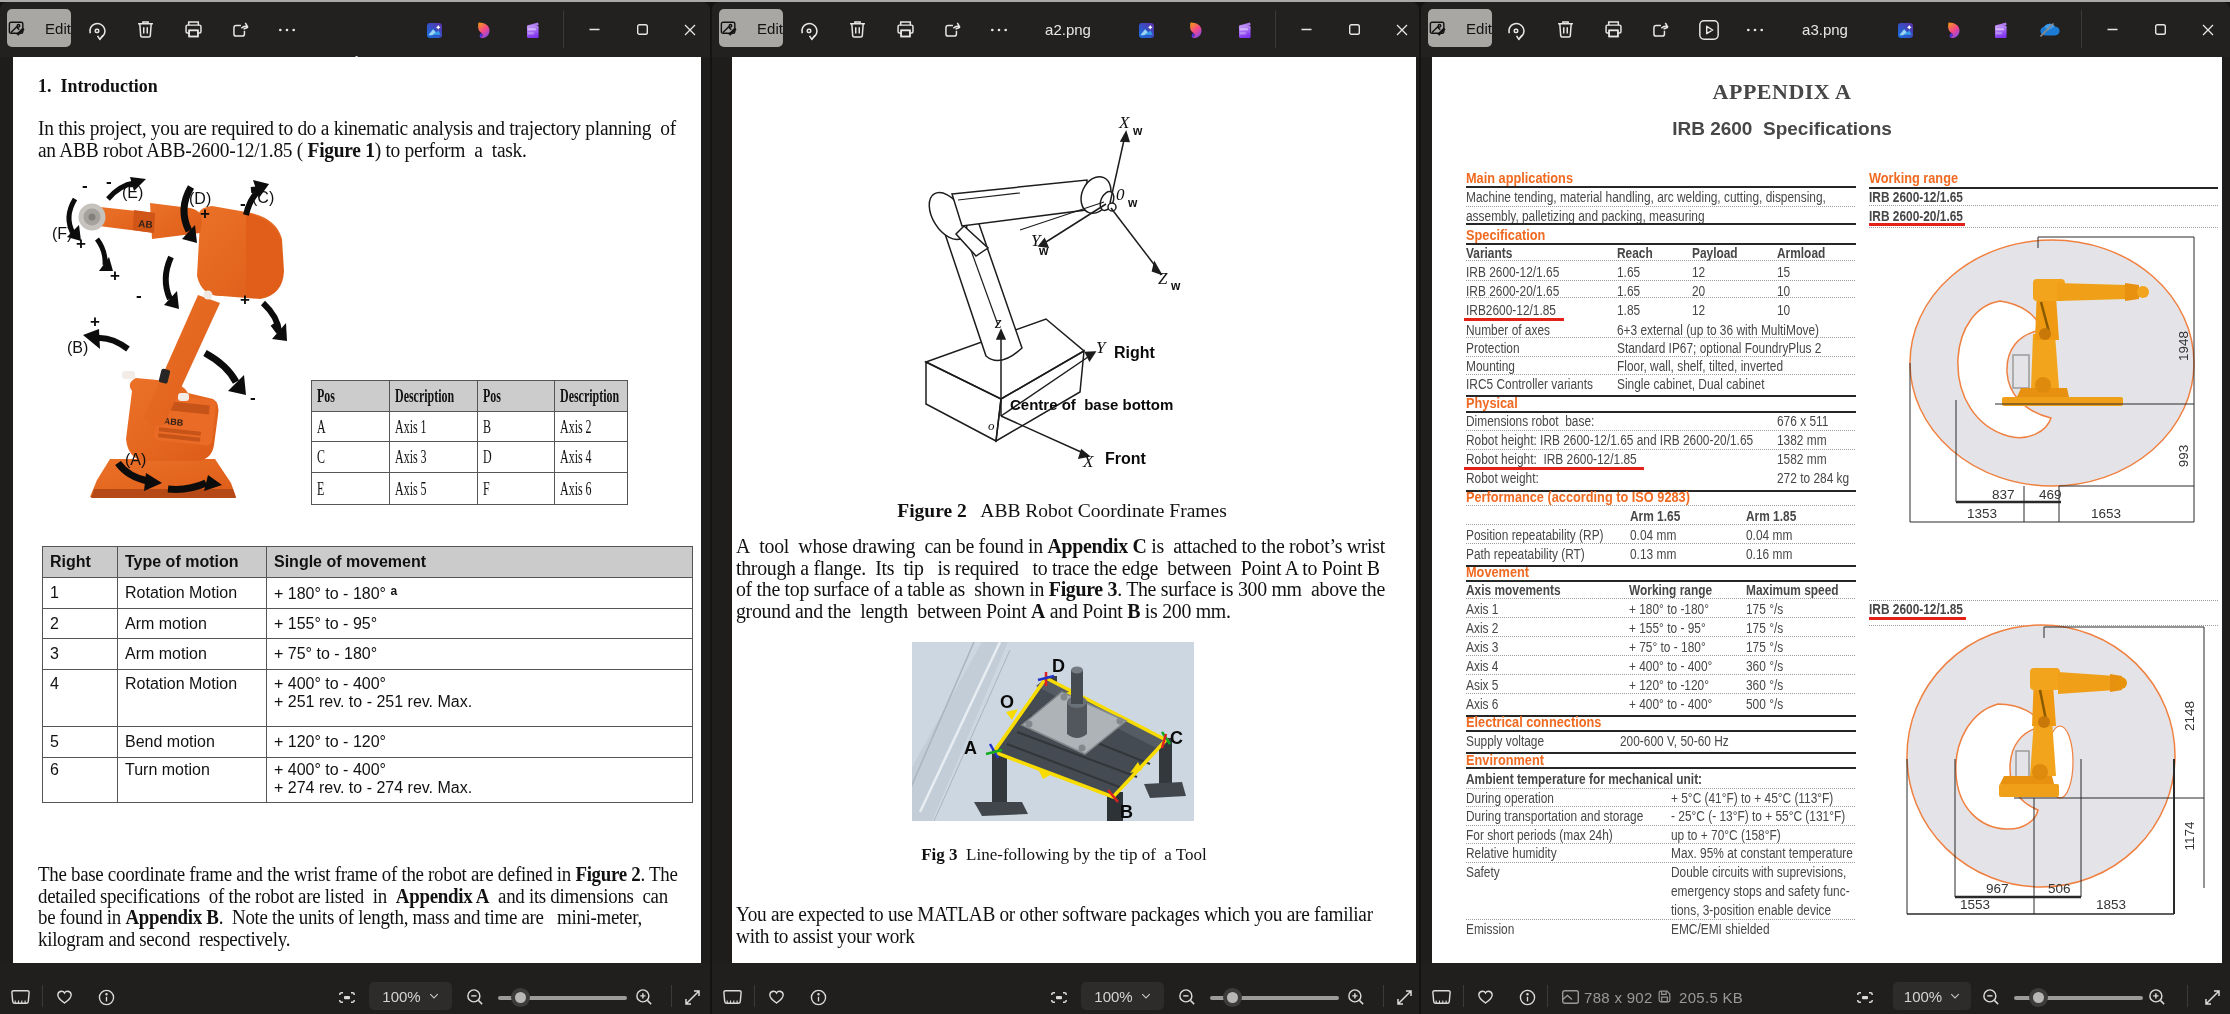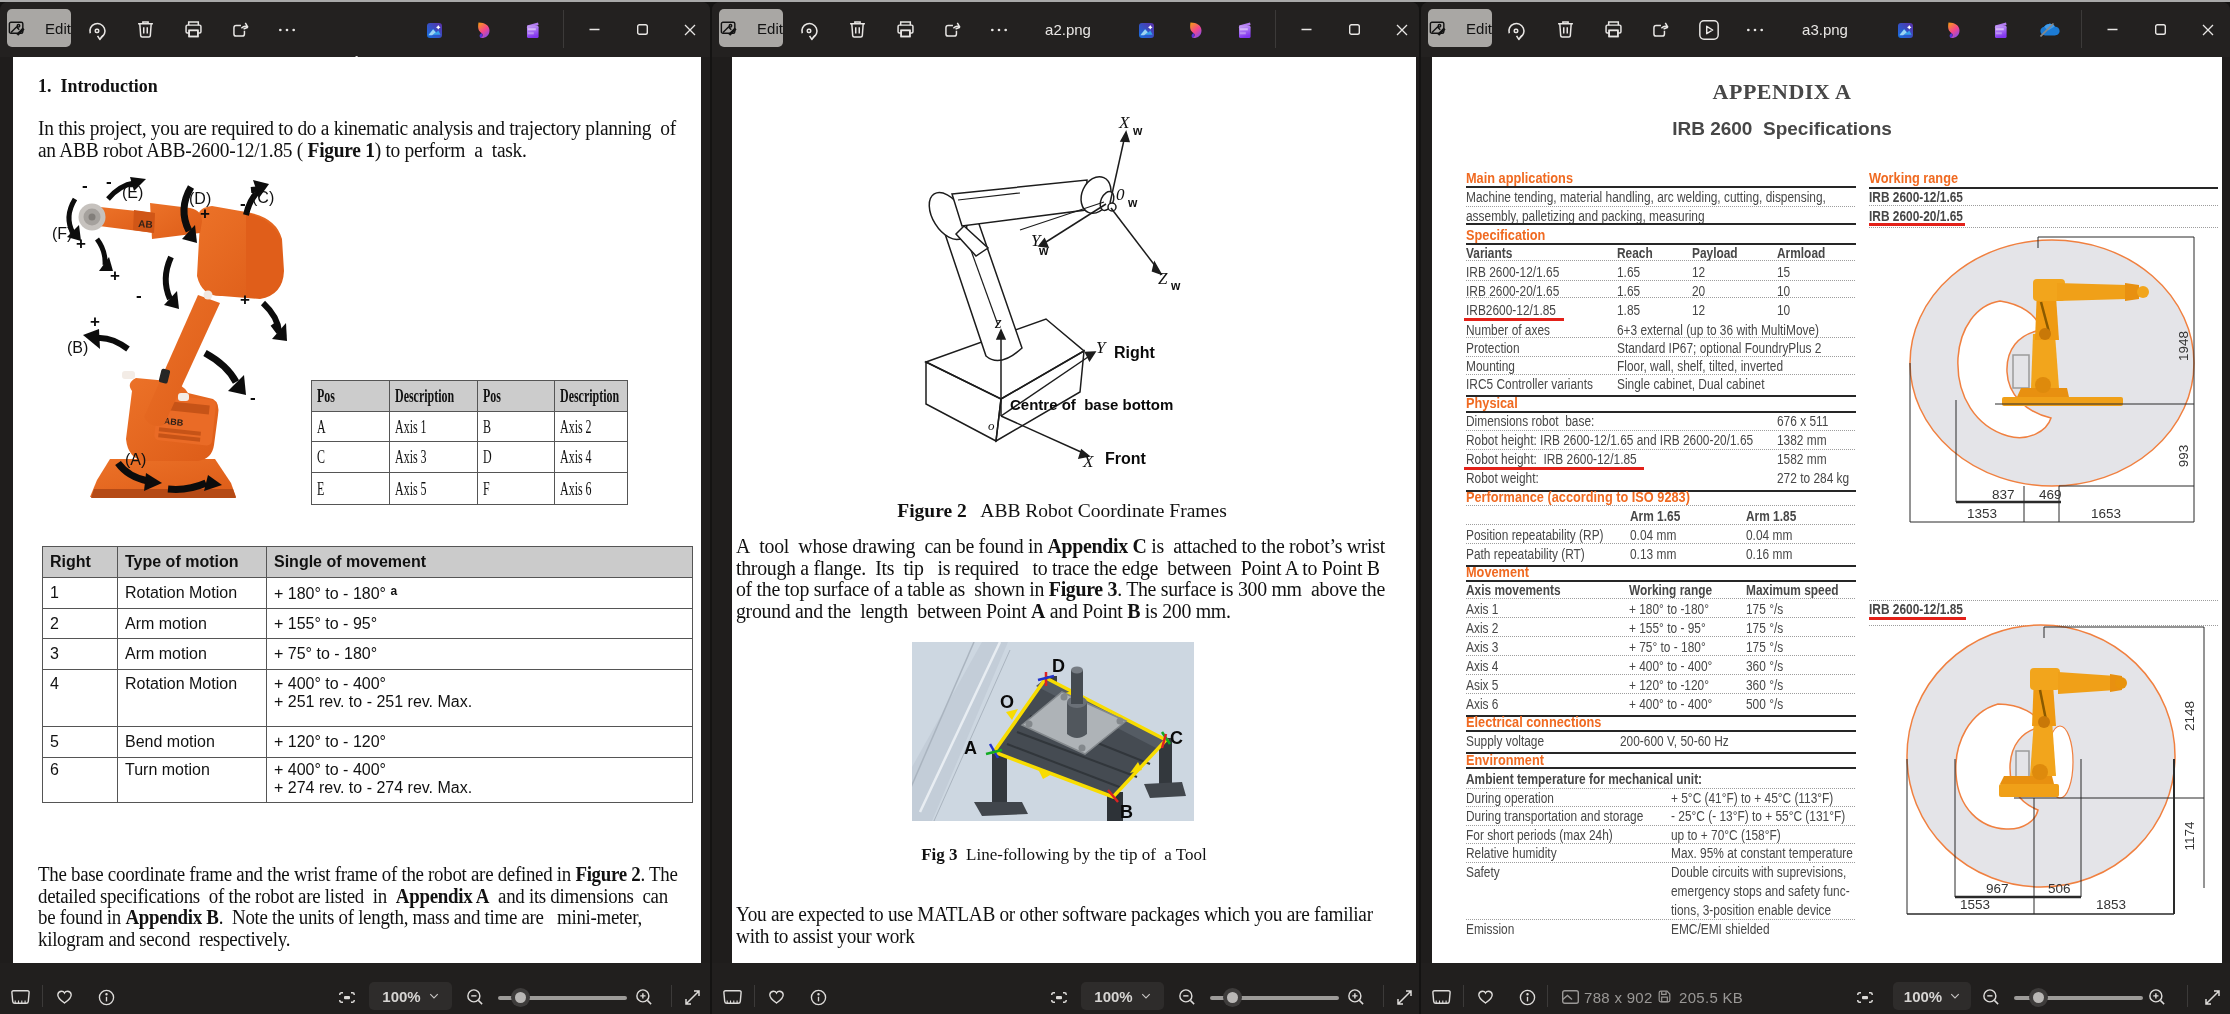--- a/index.html
+++ b/index.html
@@ -10,21 +10,21 @@
   #w2 { left:712px; width:707px; }
   #w3 { left:1421px; width:809px; }
   .titlebar { position:absolute; left:0; top:0; right:0; height:55px; background:#232120; }
   .editbtn { position:absolute; left:7px; top:7px; width:64px; height:38px; background:#a9a7a4; border-radius:5px; display:flex; align-items:center; justify-content:center; gap:19px; color:#131313; font-size:15px; }
   .tbi { position:absolute; top:0; width:40px; height:55px; display:flex; align-items:center; justify-content:center; }
   .fname { position:absolute; top:0; height:55px; display:flex; align-items:center; color:#e8e6e4; font-size:15px; }
   .vsep { position:absolute; top:8px; width:1px; height:38px; background:#3c3a39; }
   .page { position:absolute; background:#fff; }
   .botbar { position:absolute; left:0; right:0; bottom:0; height:51px; background:#211f1e; }
   .bbi { position:absolute; display:flex; align-items:center; justify-content:center; }
-  .zoombtn { position:absolute; background:#2e2c2b; border-radius:5px; display:flex; align-items:center; justify-content:center; gap:8px; color:#d6d4d2; font-size:15px;font-weight:bold; }
+  .zoombtn { position:absolute; background:#2e2c2b; border-radius:5px; display:flex; align-items:center; justify-content:center; gap:8px; color:#d6d4d2; font-size:15px; }
   svg { display:block; }
   .abs { position:absolute; }
   .serif { font-family:"Liberation Serif", serif; }
   .t2 { border:1px solid #555; padding-left:7px; }
   .t1 { border:1px solid #555; padding-left:5px; white-space:nowrap; }
   .sq { display:inline-block; transform:scaleX(0.63); transform-origin:0 50%; }
   .para { font-size:20px; letter-spacing:-0.3px; line-height:21.5px; white-space:nowrap; transform:scaleX(0.95); transform-origin:0 0; }
   .r3 { position:absolute; font-size:14px; color:#474747; white-space:nowrap; transform:scaleX(0.85); transform-origin:0 50%; }
   .oh { color:#f06a21; font-weight:bold; font-size:15px; }
   .dot { position:absolute; height:0; border-top:1.6px dotted #9d9d9d; }

